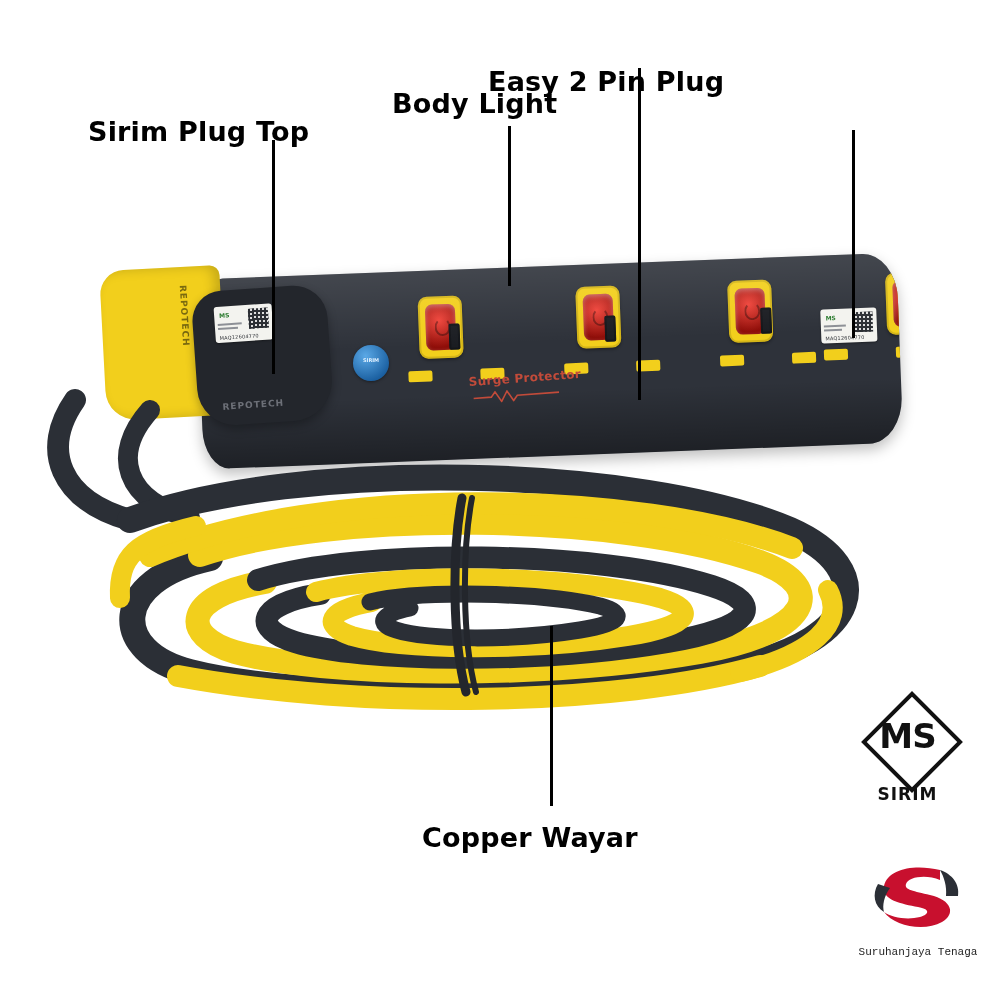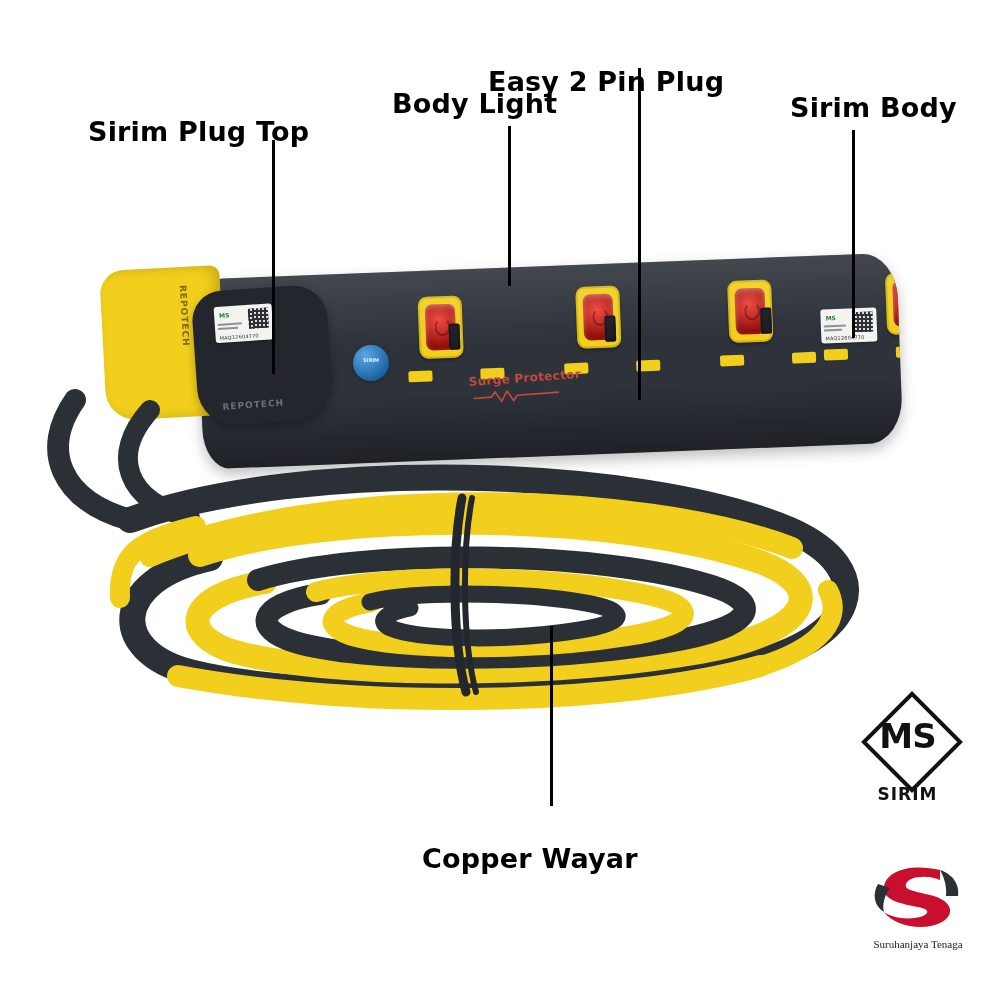--- a/index.html
+++ b/index.html
@@ -310,22 +310,22 @@
   }
   .st-mark {
     position: relative;
     width: 100px;
     height: 70px;
     margin: 0 auto;
   }
   .st-caption {
     font-size: 11px;
     color: #222;
-    margin-top: 2px;
-    font-family: Liberation Serif, serif;
+    margin-top: 10px;
+    font-family: Liberation Mono, monospace;
   }
 </style>
 </head>
 <body>
 
 <div id="stage">
 
   <div class="strip-wrap">
 
     <div class="strip-body">
@@ -422,24 +422,23 @@
 
   <div class="callout-label" style="left:88px; top:116px; font-size:27px;">Sirim Plug Top</div>
   <div class="leader" style="left:272px; top:140px; height:234px;"></div>
 
   <div class="callout-label" style="left:392px; top:88px; font-size:27px;">Body Light</div>
   <div class="leader" style="left:508px; top:126px; height:160px;"></div>
 
   <div class="callout-label" style="left:488px; top:30px; font-size:27px;margin-top:36px;">Easy 2 Pin Plug</div>
   <div class="leader" style="left:638px; top:68px; height:332px;"></div>
 
-  <div class="callout-label" style="left:790px; top:92px; font-size:27px;">Sirim Body</div>
   <div class="leader" style="left:852px; top:130px; height:208px;"></div>
 
-  <div class="callout-label" style="left:422px; top:822px; font-size:27px;margin-top:21px;">Copper Wayar</div>
+  <div class="callout-label" style="left:422px; top:822px; font-size:27px;">Copper Wayar</div>
   <div class="leader" style="left:550px; top:626px; height:180px;"></div>
 
   <div class="ms-logo">
     <div class="ms-diamond">
       <div class="dia"></div>
       <div class="ms-text">MS</div>
     </div>
     <div class="ms-caption">SIRIM</div>
   </div>
 

